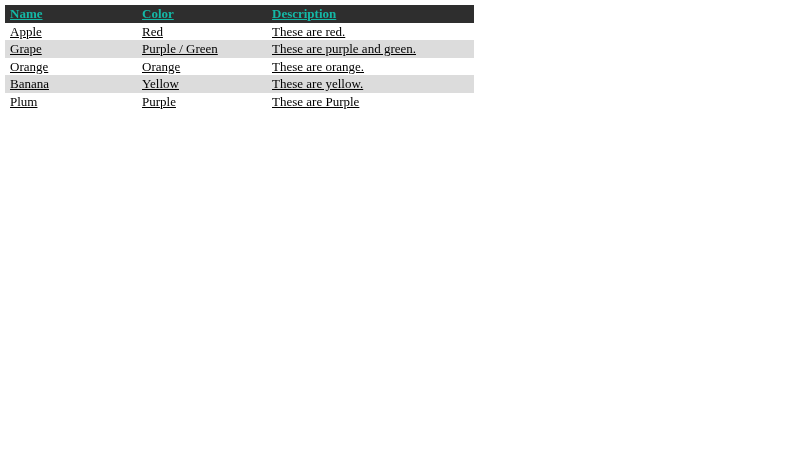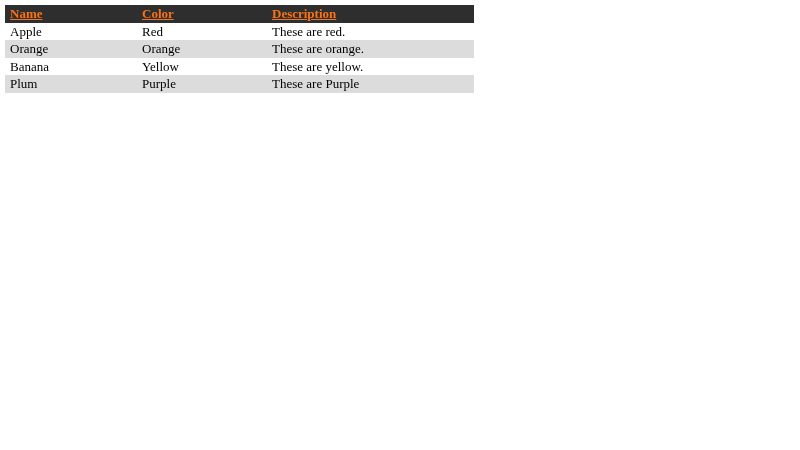--- a/index.html
+++ b/index.html
@@ -25,34 +25,35 @@
     width: 469px;
     font-family: "Liberation Serif", serif;
     font-size: 13px;
     color: #000000;
   }
   table.fruit-table col.c-name  { width: 132px; }
   table.fruit-table col.c-color { width: 130px; }
   table.fruit-table col.c-desc  { width: 207px; }
   table.fruit-table th {
     background: #2e2e2e;
-    color: #f97316;
+    color: #14b8a6;
     font-weight: bold;
     text-decoration: underline;
     text-align: left;
     padding: 2px 5px;
     line-height: 13.5px;
     height: 13.5px;
   }
   table.fruit-table td {
     padding: 2px 5px;
     line-height: 13.5px;
     height: 13.5px;
     white-space: nowrap;
     overflow: hidden;
+    text-decoration: underline;
   }
   table.fruit-table tbody tr:nth-child(even) td {
     background: #dcdcdc;
   }
   table.fruit-table tbody tr:nth-child(odd) td {
     background: #ffffff;
   }
 </style>
 </head>
 <body>
@@ -71,20 +72,25 @@
           <th>Description</th>
         </tr>
     </thead>
     <tbody>
         <tr>
           <td>Apple</td>
           <td>Red</td>
           <td>These are red.</td>
         </tr>
         <tr>
+          <td>Grape</td>
+          <td>Purple / Green</td>
+          <td>These are purple and green.</td>
+        </tr>
+        <tr>
           <td>Orange</td>
           <td>Orange</td>
           <td>These are orange.</td>
         </tr>
         <tr>
           <td>Banana</td>
           <td>Yellow</td>
           <td>These are yellow.</td>
         </tr>
         <tr>

